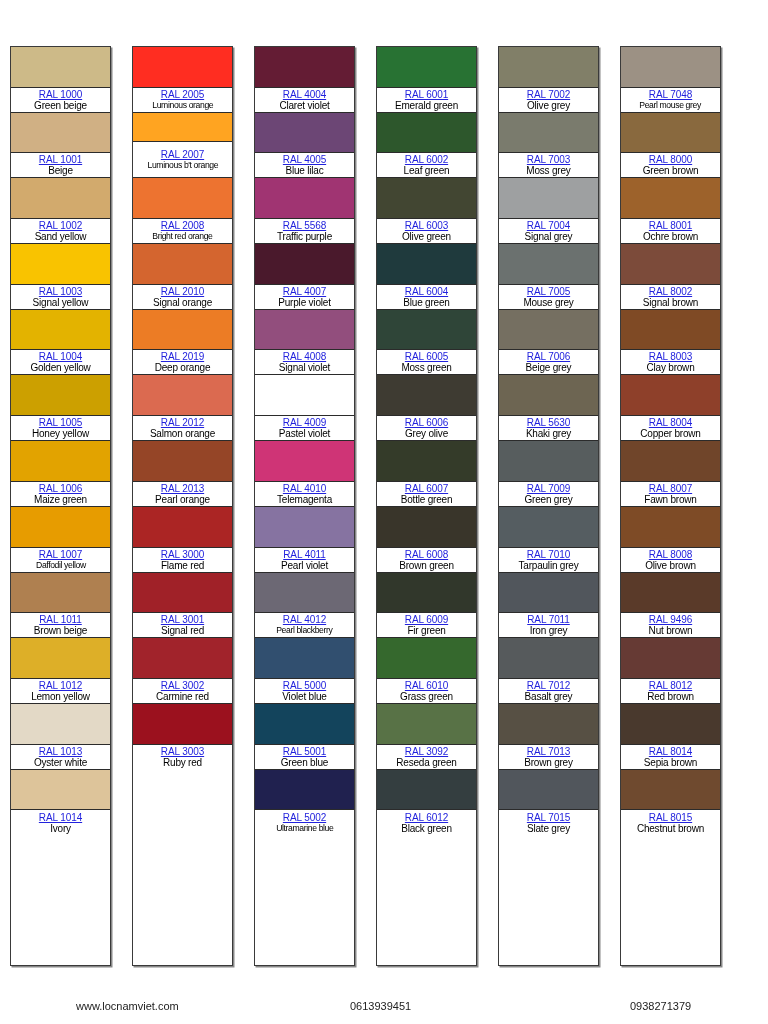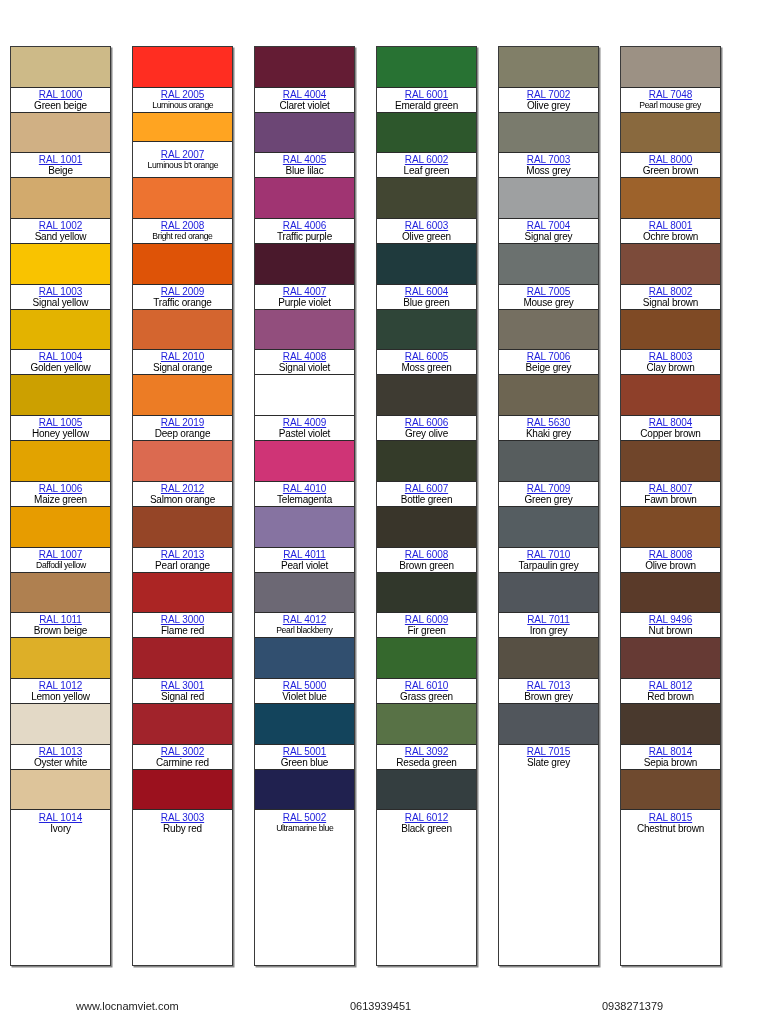--- a/index.html
+++ b/index.html
@@ -128,21 +128,21 @@
     left: 76px;
     white-space: nowrap;
   }
   .footer-phone1 {
     position: absolute;
     left: 350px;
     white-space: nowrap;
   }
   .footer-phone2 {
     position: absolute;
-    left: 602px;
+    left: 630px;
     white-space: nowrap;
   }
 </style>
 </head>
 <body>
 
 <div id="chart-root">
 
   <div class="columns">
     <div class="edge-gap-left"></div>
@@ -251,27 +251,20 @@
           </div>
         </div>
         <div class="ral-cell">
           <div class="swatch" style="background-color: rgb(237, 115, 48);"></div>
           <div class="label-box">
             <span class="ral-code">RAL 2008</span>
             <span class="ral-name tight">Bright red orange</span>
           </div>
         </div>
         <div class="ral-cell">
-          <div class="swatch" style="background-color: rgb(222, 83, 7);"></div>
-          <div class="label-box">
-            <span class="ral-code">RAL 2009</span>
-            <span class="ral-name">Traffic orange</span>
-          </div>
-        </div>
-        <div class="ral-cell">
           <div class="swatch" style="background-color: rgb(212, 101, 47);"></div>
           <div class="label-box">
             <span class="ral-code">RAL 2010</span>
             <span class="ral-name">Signal orange</span>
           </div>
         </div>
         <div class="ral-cell">
           <div class="swatch" style="background-color: rgb(236, 124, 37);"></div>
           <div class="label-box">
             <span class="ral-code">RAL 2019</span>
@@ -334,21 +327,21 @@
         <div class="ral-cell">
           <div class="swatch" style="background-color: rgb(108, 70, 117);"></div>
           <div class="label-box">
             <span class="ral-code">RAL 4005</span>
             <span class="ral-name">Blue lilac</span>
           </div>
         </div>
         <div class="ral-cell">
           <div class="swatch" style="background-color: rgb(160, 52, 114);"></div>
           <div class="label-box">
-            <span class="ral-code">RAL 4006</span>
+            <span class="ral-code">RAL 5568</span>
             <span class="ral-name">Traffic purple</span>
           </div>
         </div>
         <div class="ral-cell">
           <div class="swatch" style="background-color: rgb(74, 25, 44);"></div>
           <div class="label-box">
             <span class="ral-code">RAL 4007</span>
             <span class="ral-name">Purple violet</span>
           </div>
         </div>
@@ -554,20 +547,27 @@
           <div class="label-box">
             <span class="ral-code">RAL 7010</span>
             <span class="ral-name">Tarpaulin grey</span>
           </div>
         </div>
         <div class="ral-cell">
           <div class="swatch" style="background-color: rgb(81, 86, 92);"></div>
           <div class="label-box">
             <span class="ral-code">RAL 7011</span>
             <span class="ral-name">Iron grey</span>
+          </div>
+        </div>
+        <div class="ral-cell">
+          <div class="swatch" style="background-color: rgb(86, 90, 92);"></div>
+          <div class="label-box">
+            <span class="ral-code">RAL 7012</span>
+            <span class="ral-name">Basalt grey</span>
           </div>
         </div>
         <div class="ral-cell">
           <div class="swatch" style="background-color: rgb(87, 80, 68);"></div>
           <div class="label-box">
             <span class="ral-code">RAL 7013</span>
             <span class="ral-name">Brown grey</span>
           </div>
         </div>
         <div class="ral-cell">

